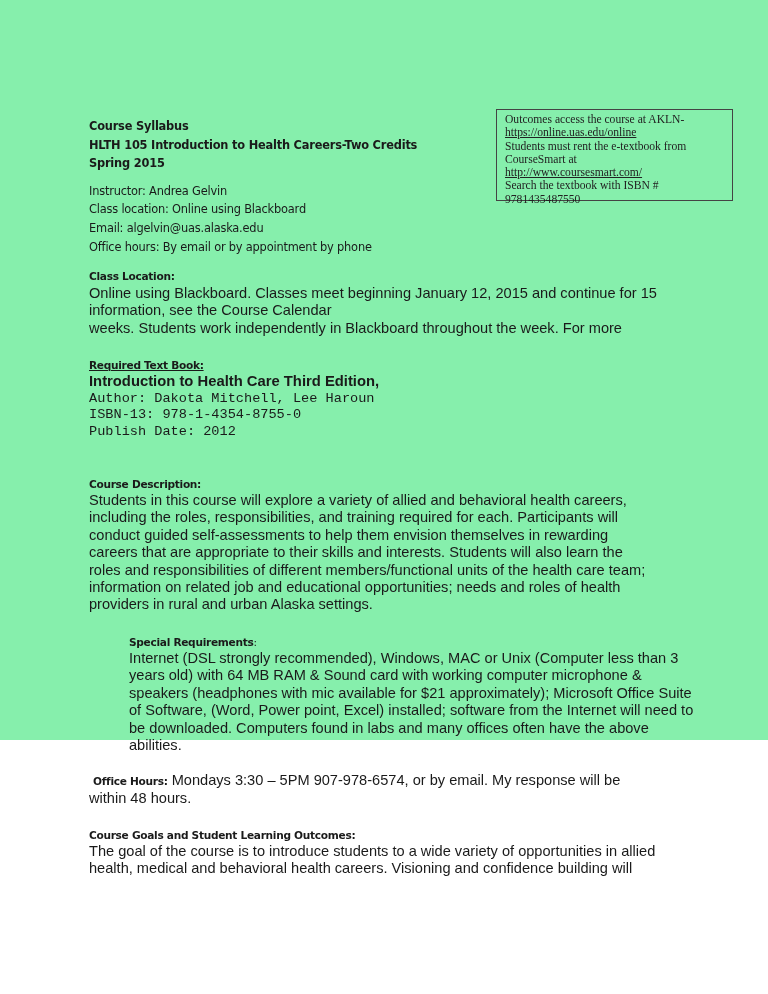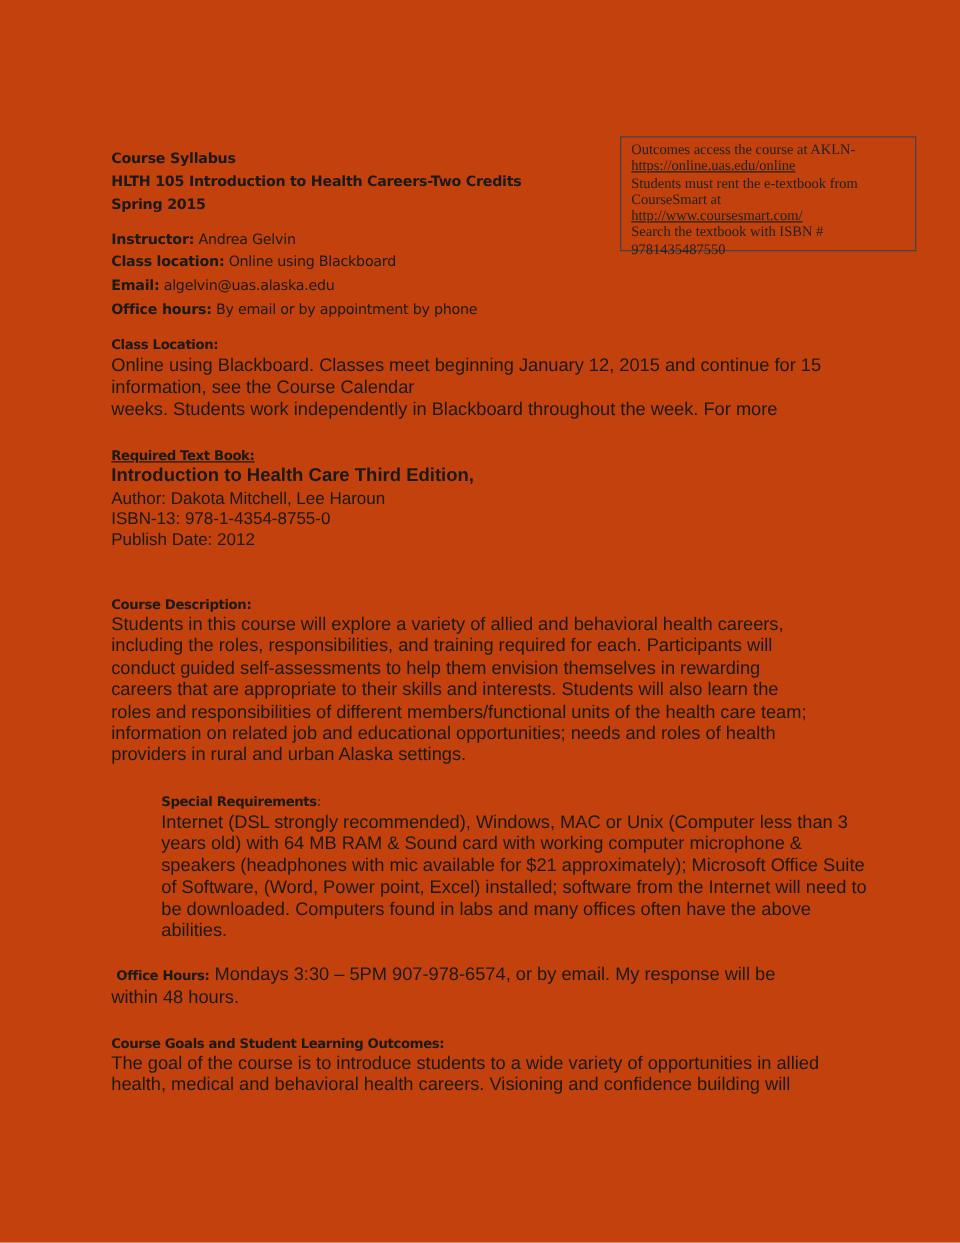--- a/index.html
+++ b/index.html
@@ -1,35 +1,35 @@
 <!DOCTYPE html>
 <html><head>
 <meta charset="utf-8">
 <style>
   html, body { margin: 0; padding: 0; background: #ffffff; }
   body { width: 768px; height: 994px; position: relative; overflow: hidden; color: #1a1a1a; }
-  .page { position: absolute; left: 0; top: 0; width: 768px; height: 994px; background: #c2410c; }
+  .page { position: absolute; left: 0; top: 0; width: 768px; height: 740px; background: #86efac; }
 
   .header-left { position: absolute; left: 89px; top: 117px; width: 390px; }
   .header-left .title-line { font-family: "DejaVu Sans", sans-serif; font-weight: bold; font-size: 11.4px; line-height: 18.6px; letter-spacing: -0.2px; white-space: nowrap; }
   .header-left .info { margin-top: 9px; }
   .header-left .info-line { font-family: "DejaVu Sans", sans-serif; font-size: 11.4px; line-height: 18.6px; letter-spacing: -0.2px; white-space: nowrap; }
-  .header-left .info-line b { font-weight: bold; }
+  .header-left .info-line b { font-weight: normal; }
 
   .access-box { position: absolute; left: 496px; top: 109px; width: 227px; height: 84px; border: 1.5px solid #444; padding: 3px 0 3px 8px; }
   .access-box .box-line { font-family: "Liberation Serif", serif; font-size: 11.6px; line-height: 13.3px; white-space: nowrap; color: #222; }
   .access-box a { color: #222; text-decoration: underline; }
 
   .section { position: absolute; left: 89px; width: 600px; }
   .sec-head { font-family: "DejaVu Sans", sans-serif; font-weight: bold; font-size: 10.6px; line-height: 16px; letter-spacing: -0.3px; white-space: nowrap; }
   .sec-head.u { text-decoration: underline; }
   .body-text { font-family: "Liberation Sans", sans-serif; font-size: 14.6px; line-height: 17.4px; color: #1a1a1a; }
   .body-line { white-space: nowrap; }
   .book-title { font-family: "Liberation Sans", sans-serif; font-weight: bold; font-size: 14.8px; line-height: 17.6px; white-space: nowrap; }
-  .book-line { font-family: Liberation Sans, sans-serif; font-size: 13.6px; line-height: 16.7px; white-space: nowrap; }
+  .book-line { font-family: Liberation Mono, monospace; font-size: 13.6px; line-height: 16.7px; white-space: nowrap; }
   .inline-head { font-family: "DejaVu Sans", sans-serif; font-weight: bold; font-size: 10.6px; letter-spacing: -0.3px; }
 </style>
 </head>
 <body>
 
 <div class="page">
 
   <div class="header-left">
     <div class="title-line">Course Syllabus</div>
     <div class="title-line">HLTH 105 Introduction to Health Careers-Two Credits</div>

